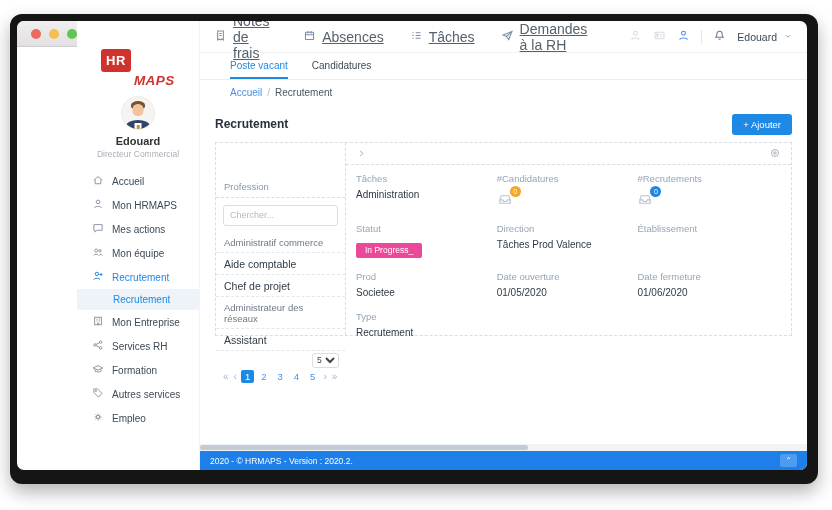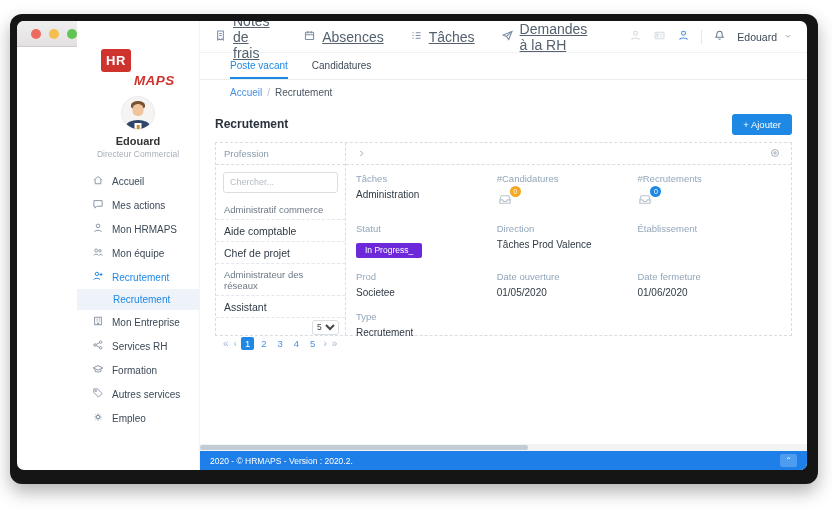--- a/index.html
+++ b/index.html
@@ -50,21 +50,21 @@
   .bc-sep { color:#b3bcc5; }
   .bc-cur { color:#4a5560; }
 
   .content { flex:1; min-height:0; padding:4px 15px 0; }
   .card-head { height:32px; display:flex; align-items:center; justify-content:space-between; }
   .card-title { font-size:12px; font-weight:700; color:#28313c; }
   .add-btn { background:#1e88e5; color:#fff; border:none; border-radius:3px; font-size:9.5px; padding:5px 11px; cursor:pointer; font-family:inherit; }
 
   .grid { height:194px; border:1px dashed #d7dde3; display:flex; margin-top:2px; }
   .left-panel { width:130px; flex:0 0 auto; border-right:1px dashed #d7dde3; display:flex; flex-direction:column; }
-  .panel-head { height:22px; flex:0 0 auto; border-bottom:1px dashed #d7dde3; display:flex; align-items:center; padding-left:8px; font-size:9.5px; color:#8699ad; }
+  .panel-head { height:22px; flex:0 0 auto; border-bottom:1px dashed #d7dde3; display:flex; align-items:center; padding-left:8px; font-size:9.5px; color:#8699ad;margin-top:33px; }
   .search-wrap { padding:6px 7px; }
   .search-input { width:100%; height:21px; border:1px solid #d9dee3; border-radius:3px; font-size:9px; padding:0 6px; color:#333; font-family:inherit; }
   .search-input::placeholder { color:#b4bcc6; }
   .prof-list { flex:1; }
   .prof-item { padding:5px 8px 4px; border-bottom:1px dashed #e3e7eb; font-size:10.5px; color:#2f3a45; cursor:pointer; }
   .prof-item.muted { font-size:9.5px; color:#6d7986; }
   .panel-foot { flex:0 0 auto; padding:2px 6px 4px; }
   .size-row { display:flex; justify-content:flex-end; }
   .size-select { font-size:8.5px; color:#444; border:1px solid #d9dee3; border-radius:3px; height:15px; background:#fff; font-family:inherit; }
   .pager { display:flex; align-items:center; gap:3px; margin-top:2px; }
@@ -118,30 +118,30 @@
 
         <div class="side-nav">
           <div class="nav-item">
             <span><svg width="12" height="12" viewBox="0 0 16 16" fill="none" stroke="currentColor" stroke-width="1.3">
                   <path d="M2.5 8.2 8 3.4l5.5 4.8M4.2 7.5V13h7.6V7.5"></path>
                 </svg></span>
             <span>Accueil</span>
           </div>
           <div class="nav-item">
             <span><svg width="12" height="12" viewBox="0 0 16 16" fill="none" stroke="currentColor" stroke-width="1.3">
-                  <path d="M2.5 3.5h11V11h-7L4 13.5V11H2.5z"></path>
-                </svg></span>
-            <span>Mes actions</span>
-          </div>
-          <div class="nav-item">
-            <span><svg width="12" height="12" viewBox="0 0 16 16" fill="none" stroke="currentColor" stroke-width="1.3">
                   <circle cx="8" cy="5.2" r="2.4"></circle>
                   <path d="M3.2 13.2c.6-2.8 9-2.8 9.6 0"></path>
                 </svg></span>
             <span>Mon HRMAPS</span>
+          </div>
+          <div class="nav-item">
+            <span><svg width="12" height="12" viewBox="0 0 16 16" fill="none" stroke="currentColor" stroke-width="1.3">
+                  <path d="M2.5 3.5h11V11h-7L4 13.5V11H2.5z"></path>
+                </svg></span>
+            <span>Mes actions</span>
           </div>
           <div class="nav-item">
             <span><svg width="12" height="12" viewBox="0 0 16 16" fill="none" stroke="currentColor" stroke-width="1.3">
                   <circle cx="5.6" cy="6" r="2"></circle>
                   <circle cx="10.6" cy="6.4" r="1.6"></circle>
                   <path d="M2.4 12.6c.4-2.4 6-2.4 6.4 0M9.6 12.6c.3-1.8 4-1.8 4.2 0"></path>
                 </svg></span>
             <span>Mon équipe</span>
           </div>
           <div class="nav-item active">
@@ -332,21 +332,21 @@
                   <div class="tray-wrap">
                     <svg width="16" height="15" viewBox="0 0 16 16" fill="none" stroke="currentColor" stroke-width="1.2">
                         <path d="M2.5 9.5 4 5h8l1.5 4.5V13h-11z"></path>
                         <path d="M2.5 9.5h3l1 1.7h3l1-1.7h3"></path>
                       </svg>
                     <span class="count-badge" style="background: rgb(30, 136, 229);">0</span>
                   </div>
                 </div>
                 <div class="field">
                   <div class="f-label">Statut</div>
-                  <div><span class="status-badge" style="background: #6d28d9;">In Progress_</span></div>
+                  <div><span class="status-badge" style="background: #ec4899;">In Progress_</span></div>
                 </div>
                 <div class="field">
                   <div class="f-label">Direction</div>
                   <div class="f-value">Tâches Prod Valence</div>
                 </div>
                 <div class="field">
                   <div class="f-label">Établissement</div>
                   <div class="f-value"></div>
                 </div>
                 <div class="field">

